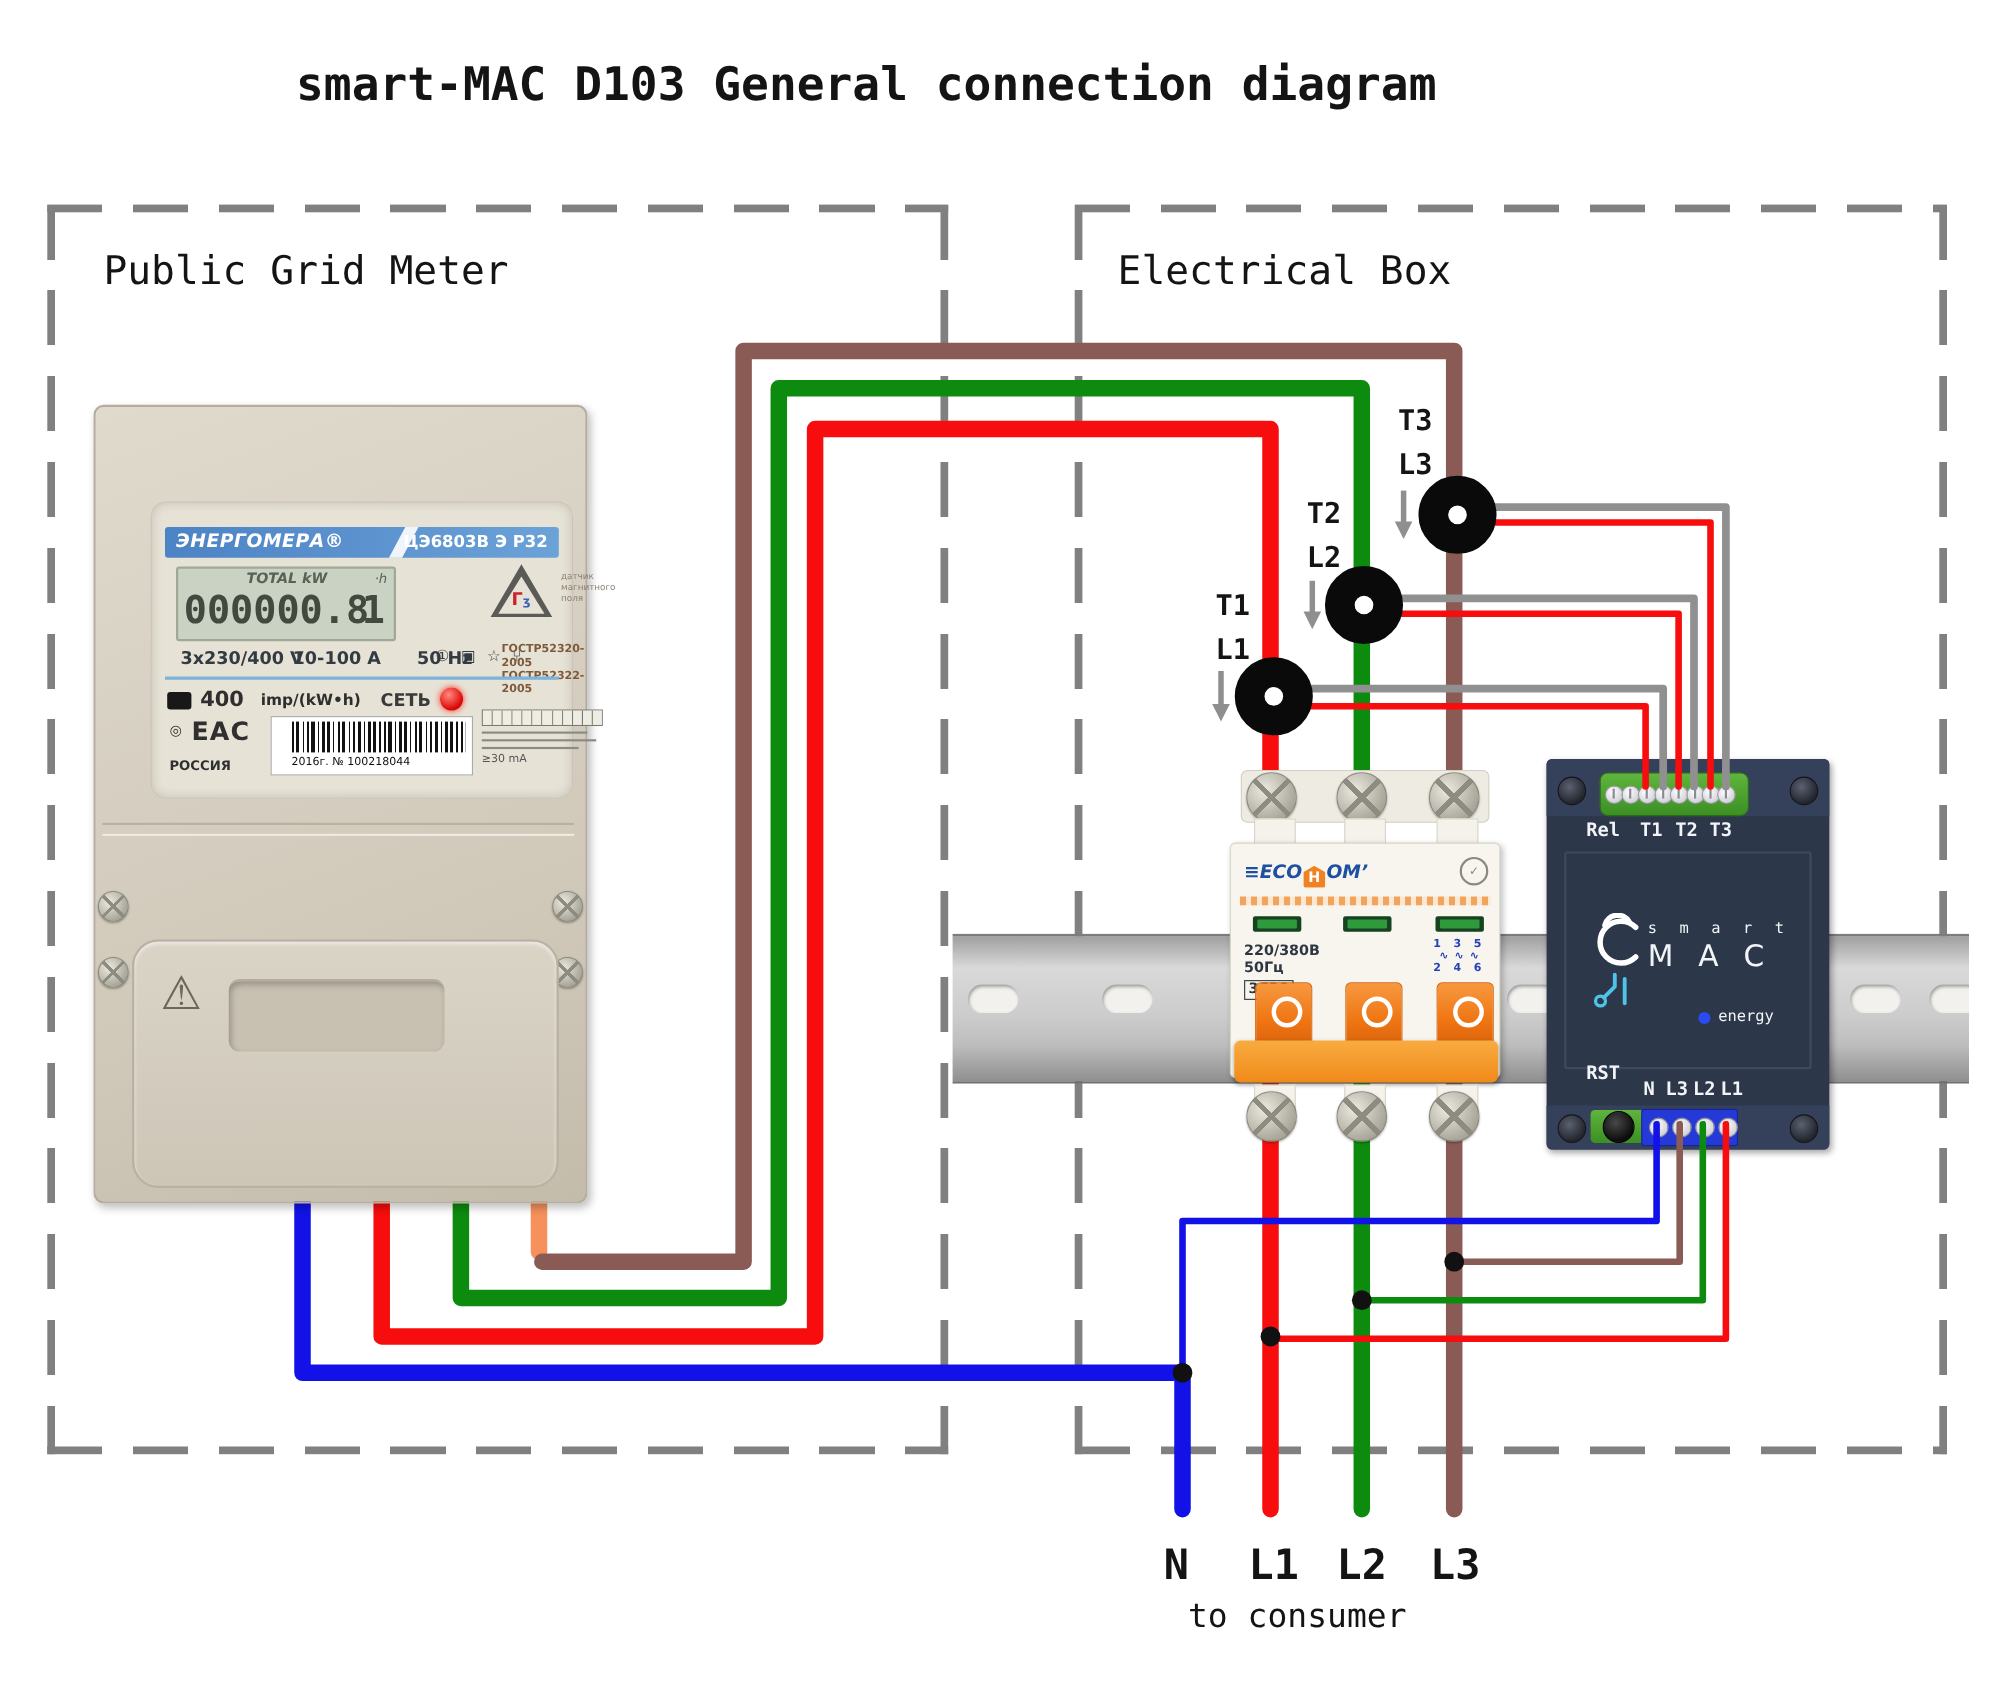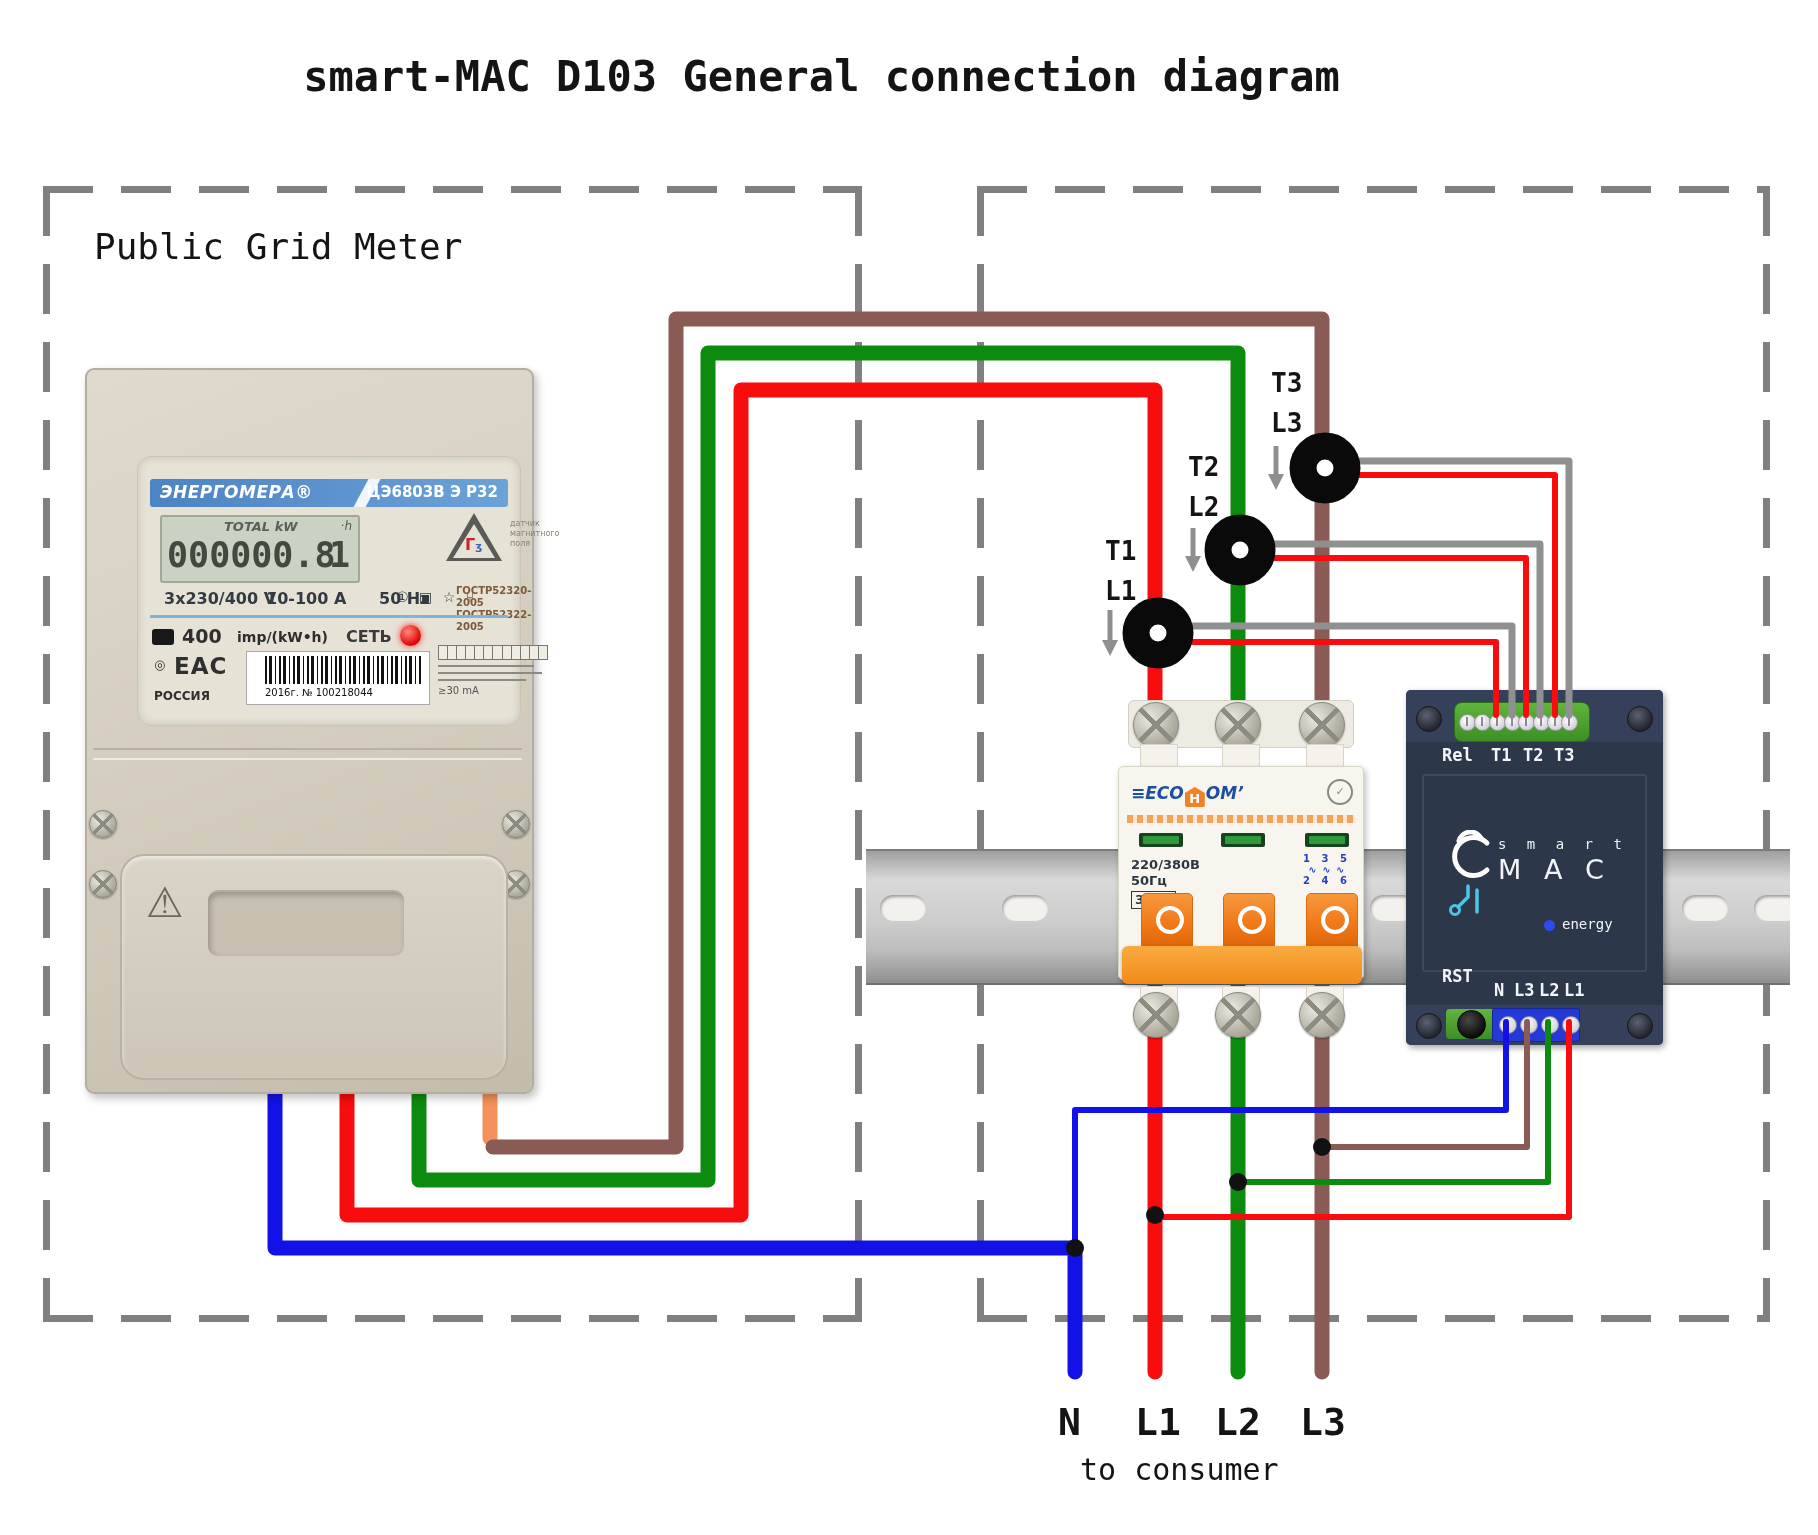--- a/index.html
+++ b/index.html
@@ -77,35 +77,36 @@
      background:radial-gradient(circle at 40% 35%,#484848,#0c0c0c 70%);border:1px solid #000;}
   .cell-row{display:flex;height:13px;border:1px solid #777;}
   .cell-row b{flex:1;border-right:1px solid #777;background:#efece2;}
   .hline{height:2px;background:#8b8b85;margin-top:5px;}
 </style>
 </head>
 <body>
 
 <div id="stage">
 
-  <div class="mono" style="left:0;top:52px;width:1575px;text-align:center;font-size:42px;font-weight:bold;padding-left:34px;">smart-MAC D103 General connection diagram</div>
+  <div class="mono" style="left:0;top:52px;width:1575px;text-align:center;font-size:42px;font-weight:bold;">smart-MAC D103 General connection diagram</div>
 
   <div class="dbox" style="left:43px;top:186px;width:819px;height:1136px;z-index:0;">
     <div class="d-top"></div>
     <div class="d-bot"></div>
     <div class="d-left"></div>
     <div class="d-right"></div>
   </div>
   <div class="dbox" style="left:977px;top:186px;width:793px;height:1136px;z-index:0;">
     <div class="d-top"></div>
     <div class="d-bot"></div>
     <div class="d-left"></div>
     <div class="d-right"></div>
   </div>
   <div class="mono" style="left:94px;top:226px;font-size:36px;">Public Grid Meter</div>
+  <div class="mono" style="left:1016px;top:226px;font-size:36px;">Electrical Box</div>
 
   <svg width="1818" height="1535" style="z-index:1;">
     <g fill="none" stroke-linejoin="round" stroke-linecap="round" stroke-width="15">
       <path d="M275,1082 V1248 H1075 V1372" style="stroke:var(--wire-blue)"></path>
       <path d="M347,1082 V1215 H741 V390 H1155 V1372" style="stroke:var(--wire-red)"></path>
       <path d="M419,1082 V1180 H708 V353 H1238 V1372" style="stroke:var(--wire-green)"></path>
       <path d="M490,1082 V1138" style="stroke:var(--wire-orange)"></path>
       <path d="M493,1147 H676 V319 H1322 V1372" style="stroke:var(--wire-brown)"></path>
     </g>
   </svg>

